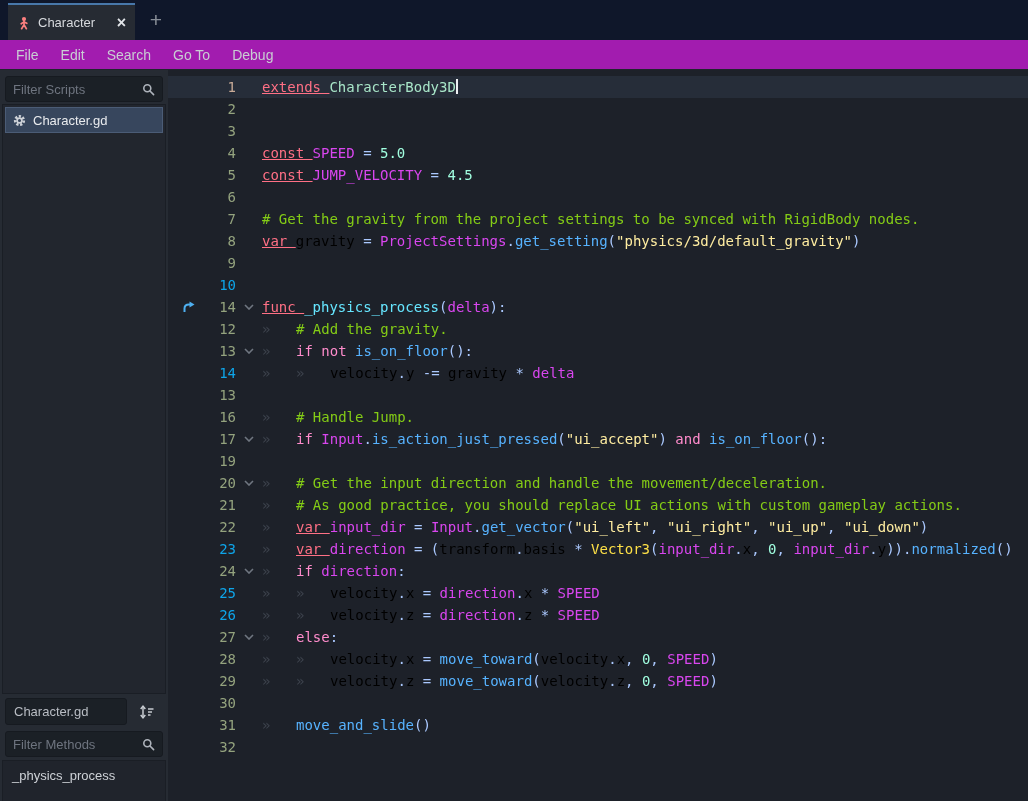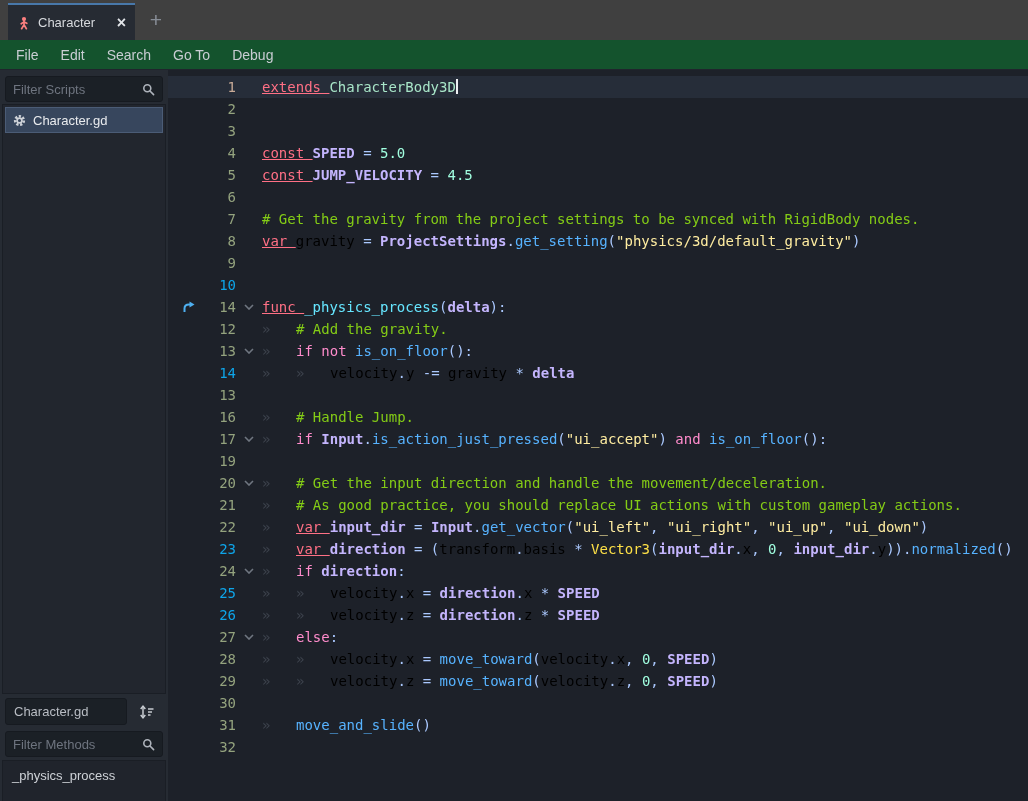--- a/index.html
+++ b/index.html
@@ -2,36 +2,36 @@
 <html><head>
 <meta charset="utf-8">
 <style>
   html,body{margin:0;padding:0;}
   body{
     width:1028px;height:801px;position:relative;overflow:hidden;
     background:#262b33;font-family:"Liberation Sans",sans-serif;
     -webkit-font-smoothing:antialiased;
   }
   
-  .tabstrip{position:absolute;left:0;top:0;width:100%;height:40px;background:#404040;}
+  .tabstrip{position:absolute;left:0;top:0;width:100%;height:40px;background:#0f172a;}
   .tab{
     position:absolute;left:8px;top:3px;width:127px;height:37px;box-sizing:border-box;
     background:#262b33;border-top:2px solid #4878aa;
     display:flex;align-items:center;gap:7px;padding:0 9px;cursor:default;
   }
   .tab-title{color:#d7dade;font-size:13px;}
   .tab-close{margin-left:auto;color:#e2e5e9;font-size:16px;font-weight:bold;line-height:1;}
   .newtab{
     position:absolute;left:143px;top:6px;width:26px;height:28px;
     display:flex;align-items:center;justify-content:center;
     color:#878d96;font-size:21px;font-weight:400;
   }
   
   .menubar{
-    position:absolute;left:0;top:40px;width:100%;height:30px;background:#14532d;
+    position:absolute;left:0;top:40px;width:100%;height:30px;background:#a21caf;
     display:flex;align-items:center;padding-left:16px;box-sizing:border-box;
     border-bottom:1px solid #20252d;
   }
   .menu-item{color:#c9cdd3;font-size:14px;padding:0 11px;}
   .menu-item:first-child{padding-left:0;}
   
   .sidebar{position:absolute;left:0;top:70px;width:168px;bottom:0;background:#262b33;}
   .sinput{
     position:absolute;left:5px;width:158px;height:26px;box-sizing:border-box;
     background:#1b2026;border:1px solid #161a20;border-radius:3px;
@@ -77,21 +77,21 @@
   .row.cur{background:#262d39;}
   .g-ovr{width:30px;flex:none;display:flex;justify-content:flex-end;align-items:center;padding-right:3px;box-sizing:border-box;}
   .g-num{width:38px;flex:none;text-align:right;}
   .g-fold{width:26px;flex:none;display:flex;align-items:center;justify-content:center;}
   .code{flex:1;white-space:pre;}
   .ln-s{color:#94a37e;}
   .ln-p{color:#0ea5e9;}
   .ln-c{color:#c9ab97;}
   .tk-kw{color:#ff7085;text-decoration:underline;}
   .tk-flow{color:#ff8ccc;}
-  .tk-txt{color:#c4b5fd;font-weight:bold;}
+  .tk-txt{color:#d946ef;}
   .tk-etype{color:#a8e5c8;}
   .tk-btype{color:#fde047;}
   .tk-fndef{color:#66e6ff;}
   .tk-fncall{color:#57b3ff;}
   .tk-str{color:#ffeda1;}
   .tk-num{color:#a1ffe0;}
   .tk-com{color:#84cc16;}
   .tk-sym{color:#abc9ff;}
   .tk-tab{display:inline-block;width:34px;color:#3d434d;}
   .caret{display:inline-block;width:2px;height:15px;background:#eef0f3;vertical-align:-2px;}

